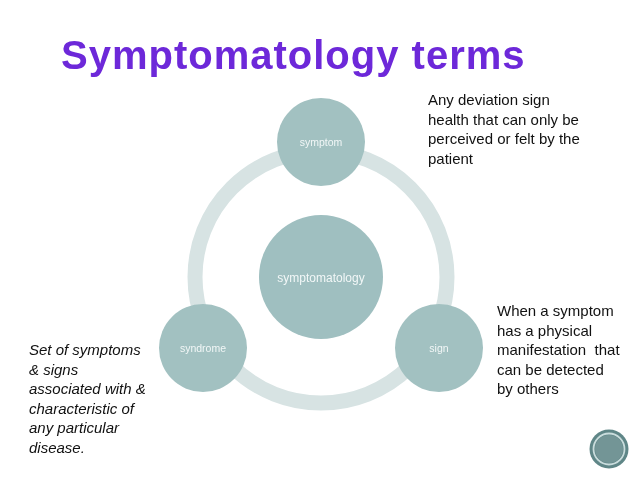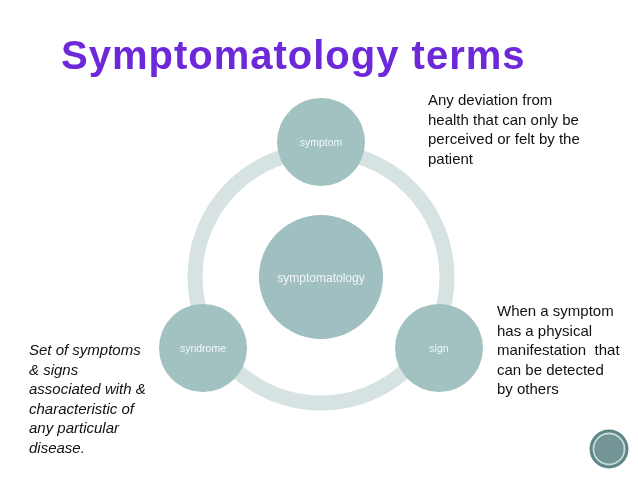--- a/index.html
+++ b/index.html
@@ -74,21 +74,21 @@
     <circle cx="321" cy="277" r="62" fill="#9fbfc0"></circle>
     <text class="center-label" x="321" y="282" fill="#f2f7f7">symptomatology</text>
 
     <g>
       <circle cx="609" cy="449" r="19.5" fill="#5f8687"></circle>
       <circle cx="609" cy="449" r="15.5" fill="none" stroke-width="1.8" stroke="#c9dcdc"></circle>
       <circle cx="609" cy="449" r="14" fill="#739596"></circle>
     </g>
   </svg>
 
-  <div class="annotation annotation-symptom">Any deviation from
+  <div class="annotation annotation-symptom">Any deviation sign
 health that can only be
 perceived or felt by the
 patient</div>
 
   <div class="annotation annotation-sign">When a symptom
 has a physical
 manifestation  that
 can be detected
 by others</div>
 

